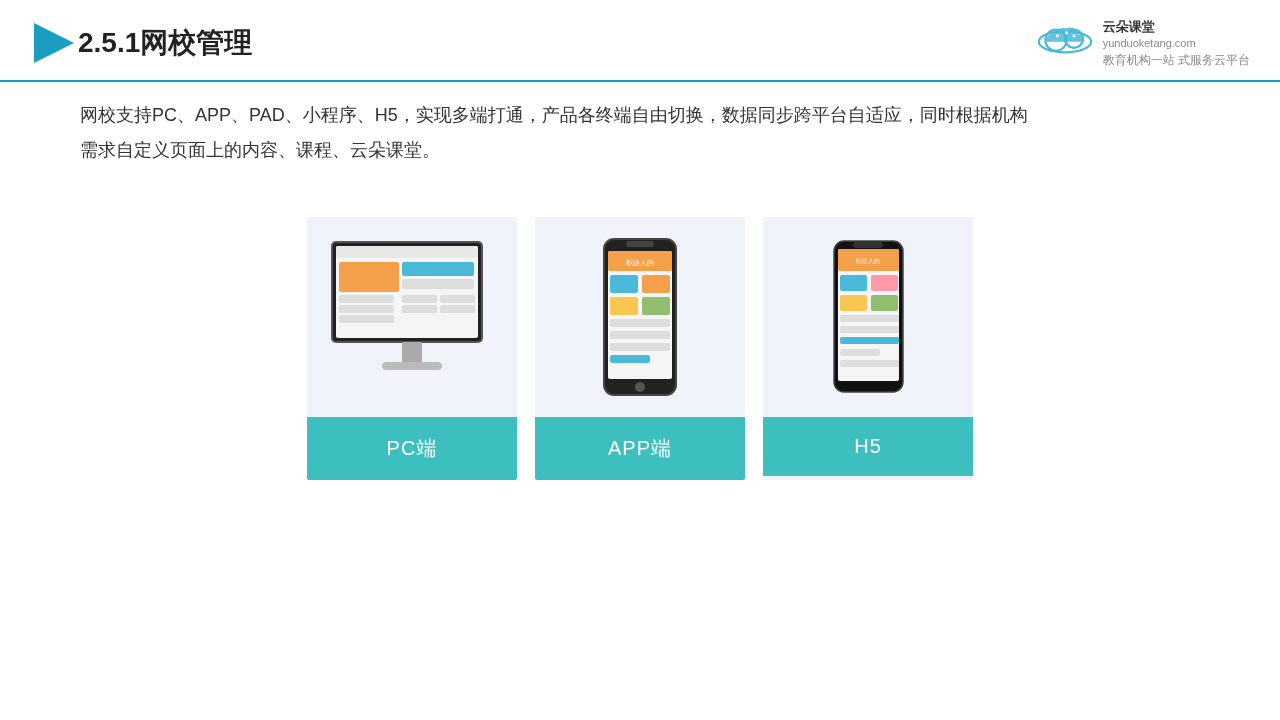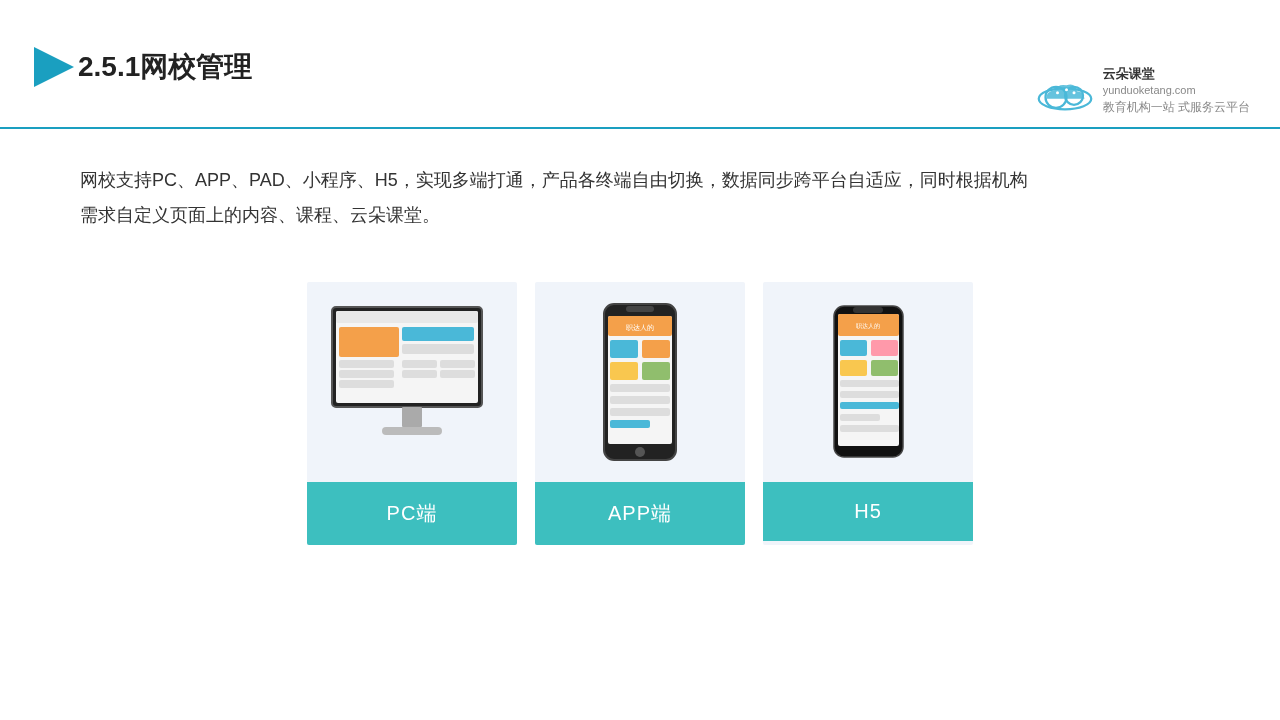--- a/index.html
+++ b/index.html
@@ -32,23 +32,22 @@
     }
 
     .page-title {
       font-size: 28px;
       font-weight: bold;
       color: #222;
     }
 
     .logo-area {
       display: flex;
-      align-items: flex-end;
+      align-items: flex-start;
       gap: 8px;
-      margin-top: 47px;
     }
 
     .logo-cloud {
       width: 60px;
       height: 40px;
     }
 
     .logo-text {
       font-size: 11px;
       color: #555;
@@ -62,21 +61,21 @@
       font-weight: bold;
     }
 
     .logo-text .url {
       font-size: 11px;
       color: #888;
     }
 
     
     .description {
-      padding: 34px 80px 10px 80px;
+      padding: 16px 80px 10px 80px;
       font-size: 18px;
       color: #333;
       line-height: 1.9;
     }
 
     
     .cards-container {
       display: flex;
       justify-content: center;
       gap: 18px;

